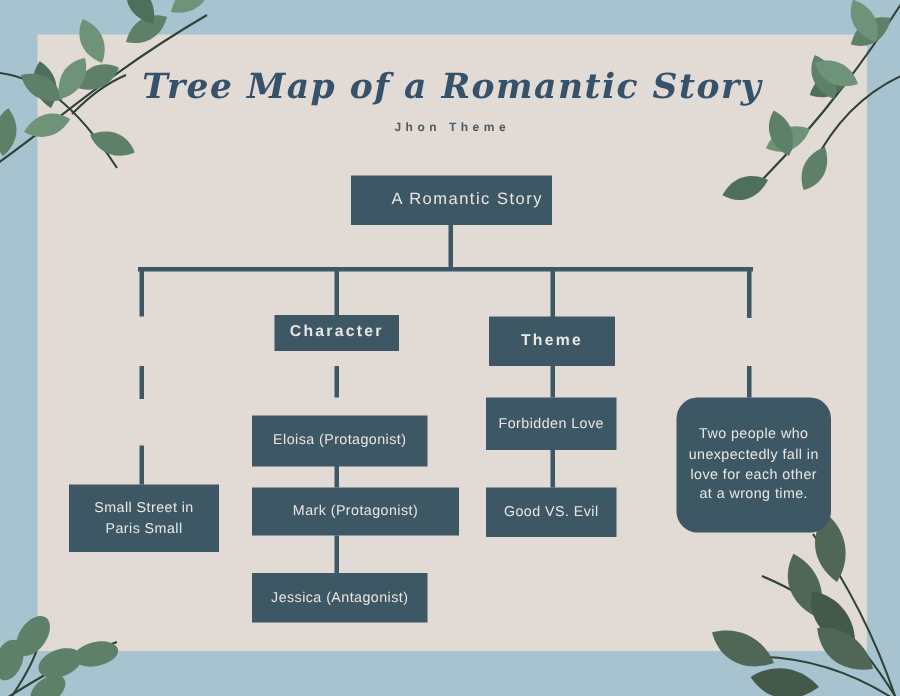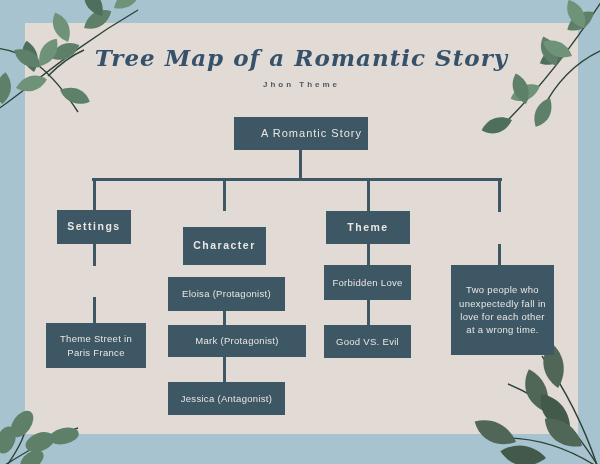--- a/index.html
+++ b/index.html
@@ -28,21 +28,21 @@
   .node{
     position:absolute;box-sizing:border-box;
     background:var(--node,#3e5765);
     color:var(--node-text,#e9e6e2);
     display:flex;align-items:center;justify-content:center;
     text-align:center;padding:2px 4px;
     font-size:9.5px;letter-spacing:.3px;line-height:1.45;
   }
   .node.root{font-size:11px;letter-spacing:1px;padding-left:25px;}
   .node.hdr{font-weight:bold;font-size:10.5px;letter-spacing:1.5px;}
-  .node.para{font-size:9.5px;line-height:1.4;padding:6px 7px;}
+  .node.para{font-size:9.5px;line-height:1.4;padding:6px 7px;border-radius:14px;}
   .line{position:absolute;background:var(--connector,#3e5765);}
   .leaf-svg{position:absolute;pointer-events:none;}
 </style>
 </head>
 <body>
 
 <div class="canvas">
 
   <div class="panel"></div>
 
@@ -132,24 +132,23 @@
   <div class="line" style="left:223px;top:299px;width:3px;height:26px"></div>
   <div class="line" style="left:223px;top:357px;width:3px;height:25px"></div>
 
   <div class="line" style="left:366.5px;top:244px;width:3px;height:21px"></div>
   <div class="line" style="left:366.5px;top:300px;width:3px;height:25px"></div>
 
   <div class="line" style="left:498px;top:244px;width:3px;height:21px"></div>
 
   <div class="node root" style="left:234px;top:117px;width:134px;height:33px">A Romantic Story</div>
 
-  <div class="node hdr" style="left:57px;top:210px;width:74px;height:34px">Settings</div>
-  <div class="node" style="left:46px;top:323px;width:100px;height:45px">Theme Street in Paris France</div>
+  <div class="node" style="left:46px;top:323px;width:100px;height:45px">Small Street in Paris Small</div>
 
-  <div class="node hdr" style="left:183px;top:227px;width:83px;height:38px">Character</div>
+  <div class="node hdr" style="left:183px;top:210px;width:83px;height:24px">Character</div>
   <div class="node" style="left:168px;top:277px;width:117px;height:34px">Eloisa (Protagonist)</div>
   <div class="node" style="left:168px;top:325px;width:138px;height:32px">Mark (Protagonist)</div>
   <div class="node" style="left:168px;top:382px;width:117px;height:33px">Jessica (Antagonist)</div>
 
   <div class="node hdr" style="left:326px;top:211px;width:84px;height:33px">Theme</div>
   <div class="node" style="left:324px;top:325px;width:87px;height:33px">Good VS. Evil</div>
   <div class="node" style="left:324px;top:265px;width:87px;height:35px">Forbidden Love</div>
 
   <div class="node para" style="left:451px;top:265px;width:103px;height:90px">Two people who unexpectedly fall in love for each other at a wrong time.</div>
 

